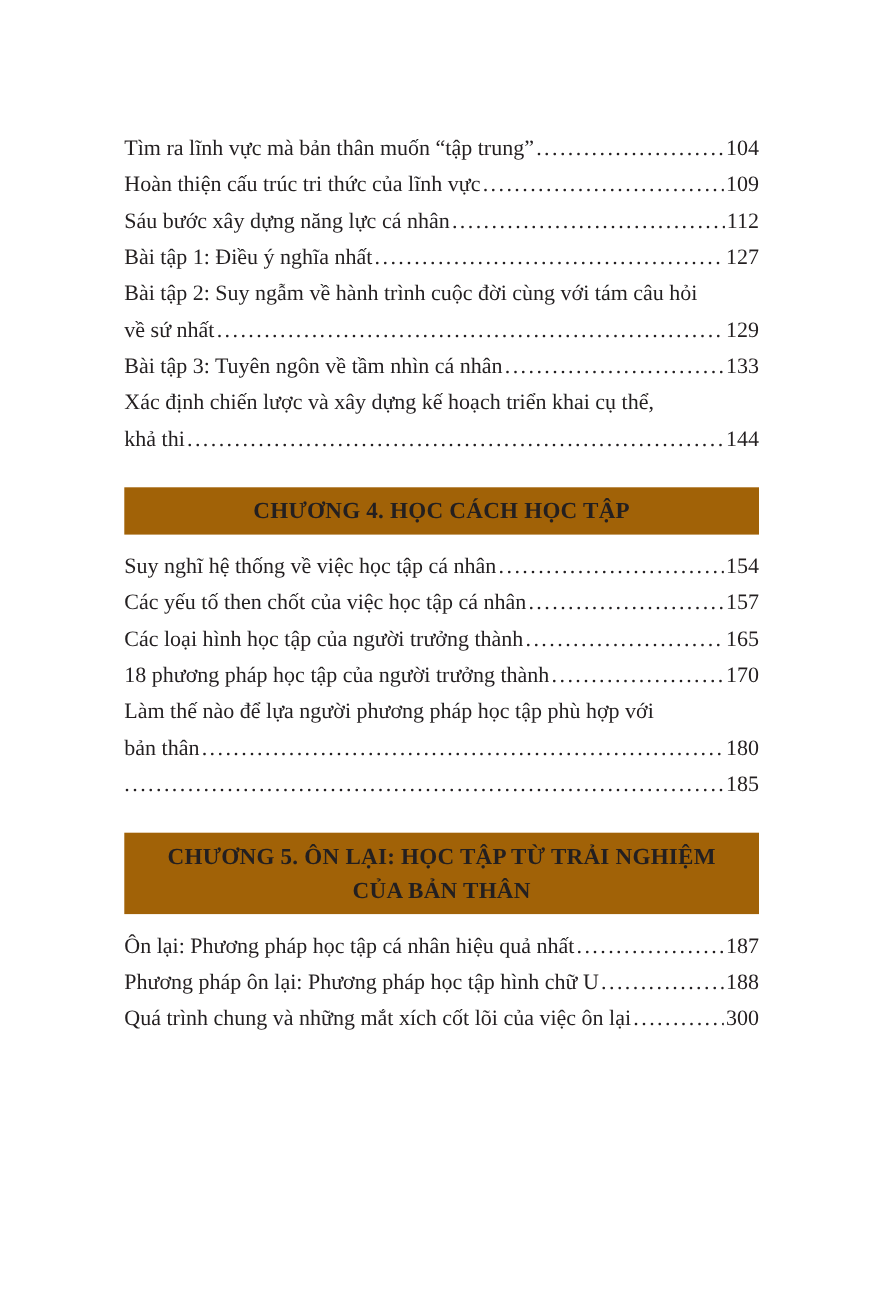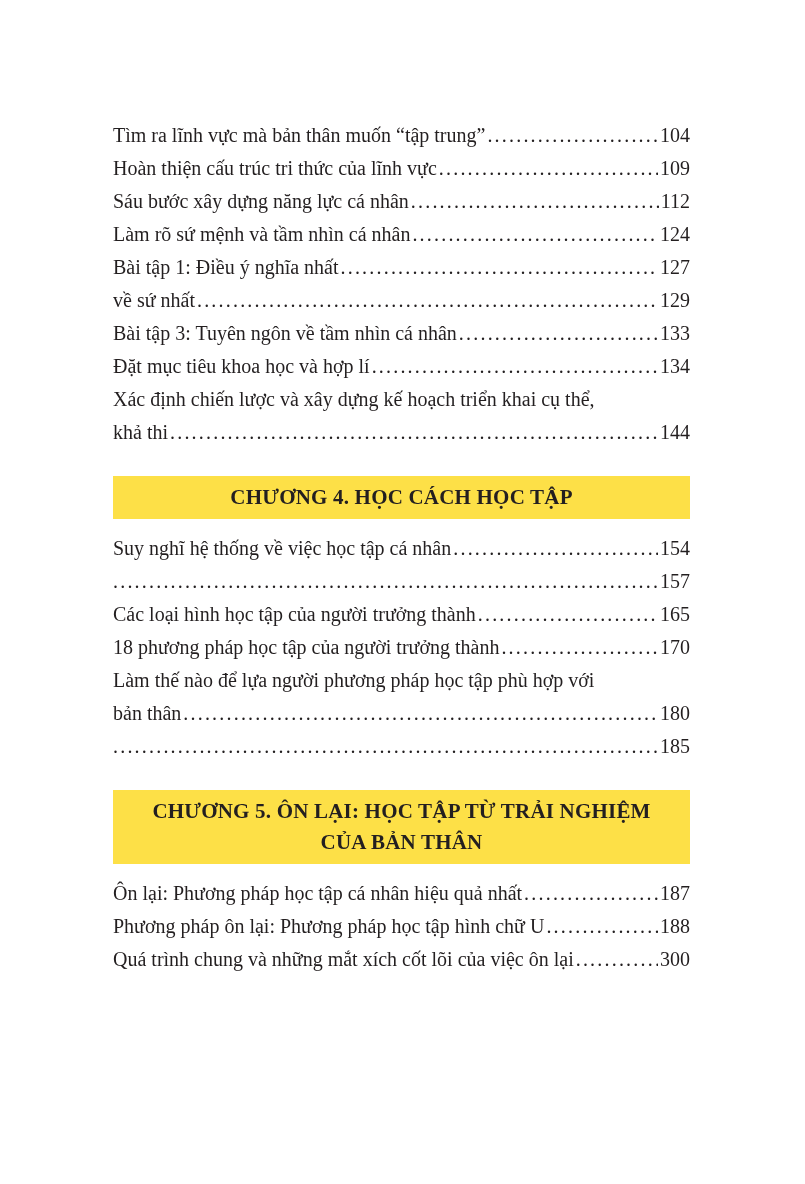--- a/index.html
+++ b/index.html
@@ -13,21 +13,21 @@
   }
   .page {
     width: 805px;
     height: 1184px;
     padding: 119px 115px 0 113px;
     background: #ffffff;
     overflow: hidden;
   }
   .toc-section { display: block; }
   .chapter-header {
-    background: #fde047;
+    background: #a16207;
     color: #231f20;
     font-size: 21px;
     font-weight: 700;
     line-height: 31px;
     text-align: center;
     white-space: pre-line;
     padding: 6px 10px;
     margin: 27px 0 13px 0;
     letter-spacing: 0.2px;
   }
@@ -88,51 +88,38 @@
     </div>
     <div class="entry">
       <div class="entry-main">
         <span class="entry-title">Sáu bước xây dựng năng lực cá nhân</span>
           <span class="dots"></span>
           <span class="page-num">112</span>
       </div>
     </div>
     <div class="entry">
       <div class="entry-main">
-        <span class="entry-title">Làm rõ sứ mệnh và tầm nhìn cá nhân</span>
-          <span class="dots"></span>
-          <span class="page-num">124</span>
-      </div>
-    </div>
-    <div class="entry">
-      <div class="entry-main">
         <span class="entry-title">Bài tập 1: Điều ý nghĩa nhất</span>
           <span class="dots"></span>
           <span class="page-num">127</span>
       </div>
     </div>
     <div class="entry">
+      <div class="entry-pre">Bài tập 2: Suy ngẫm về hành trình cuộc đời cùng với tám câu hỏi</div>
       <div class="entry-main">
         <span class="entry-title">về sứ nhất </span>
           <span class="dots"></span>
           <span class="page-num">129</span>
       </div>
     </div>
     <div class="entry">
       <div class="entry-main">
         <span class="entry-title">Bài tập 3: Tuyên ngôn về tầm nhìn cá nhân</span>
           <span class="dots"></span>
           <span class="page-num">133</span>
-      </div>
-    </div>
-    <div class="entry">
-      <div class="entry-main">
-        <span class="entry-title">Đặt mục tiêu khoa học và hợp lí </span>
-          <span class="dots"></span>
-          <span class="page-num">134</span>
       </div>
     </div>
     <div class="entry">
       <div class="entry-pre">Xác định chiến lược và xây dựng kế hoạch triển khai cụ thể,</div>
       <div class="entry-main">
         <span class="entry-title">khả thi </span>
           <span class="dots"></span>
           <span class="page-num">144</span>
       </div>
     </div>
@@ -142,20 +129,21 @@
     <h2 class="chapter-header">CHƯƠNG 4. HỌC CÁCH HỌC TẬP</h2>
     <div class="entry">
       <div class="entry-main">
         <span class="entry-title">Suy nghĩ hệ thống về việc học tập cá nhân </span>
           <span class="dots"></span>
           <span class="page-num">154</span>
       </div>
     </div>
     <div class="entry">
       <div class="entry-main">
+        <span class="entry-title">Các yếu tố then chốt của việc học tập cá nhân</span>
           <span class="dots"></span>
           <span class="page-num">157</span>
       </div>
     </div>
     <div class="entry">
       <div class="entry-main">
         <span class="entry-title">Các loại hình học tập của người trưởng thành </span>
           <span class="dots"></span>
           <span class="page-num">165</span>
       </div>

